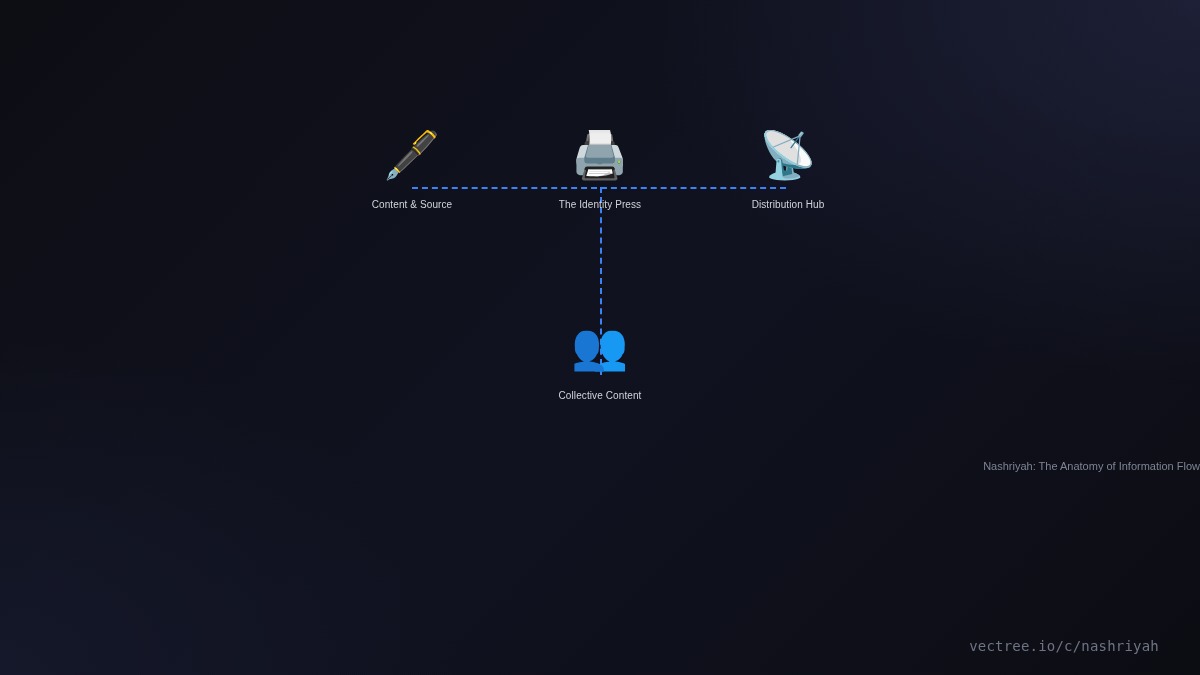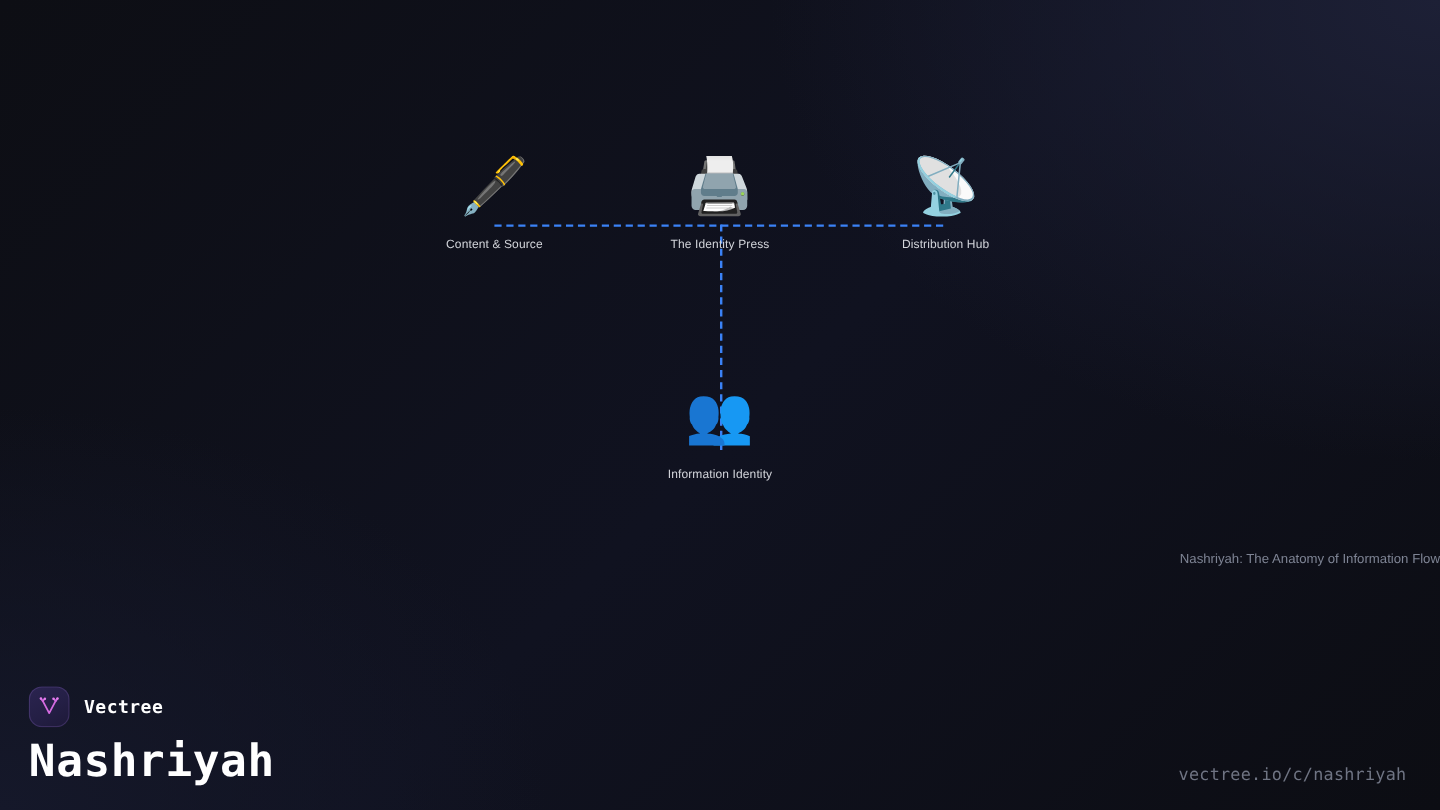--- a/index.html
+++ b/index.html
@@ -118,21 +118,21 @@
     font-family:"DejaVu Sans Mono", monospace;
     font-size:37px;
     font-weight:bold;
     line-height:44px;
     color:#ffffff;
     letter-spacing:.5px;
   }
 
   #footer-url {
     position:absolute;
-    right:28px; bottom:20px;
+    right:41px; bottom:20px;
     font-family:"DejaVu Sans Mono", monospace;
     font-size:14px;
     line-height:18px;
     color:#6f7483;
     letter-spacing:.2px;
   }
 </style>
 </head>
 <body>
 
@@ -152,47 +152,23 @@
     <span class="node-label">The Identity Press</span>
   </div>
 
   <div class="graph-node" style="left:788px; top:127px;">
     <span class="node-glyph">📡</span>
     <span class="node-label">Distribution Hub</span>
   </div>
 
   <div class="graph-node" style="left:600px; top:318px;">
     <span class="node-glyph">👥</span>
-    <span class="node-label">Information Identity</span>
+    <span class="node-label">Collective Content</span>
   </div>
 
   <div id="diagram-caption">Nashriyah: The Anatomy of Information Flow</div>
 </div>
 
 <div id="footer-bar">
 
-  <div id="brand-block">
-    <div id="brand-row">
-      <div id="brand-logo">
-        <svg width="22" height="22" viewBox="0 0 22 22" aria-hidden="true">
-          <g fill="none" stroke="#d36be0" stroke-width="1.5" stroke-linecap="round" stroke-linejoin="round">
-            <path d="M5.6 6.1 L11 16.3 L16.4 6.1"></path>
-            <path d="M5.6 6.1 L4.1 4.2"></path>
-            <path d="M5.6 6.1 L7.3 4.4"></path>
-            <path d="M16.4 6.1 L17.9 4.2"></path>
-            <path d="M16.4 6.1 L14.7 4.4"></path>
-          </g>
-          <g fill="#e47bf0">
-            <circle cx="4.1" cy="4.0" r="1.05"></circle>
-            <circle cx="7.4" cy="4.2" r="1.05"></circle>
-            <circle cx="17.9" cy="4.0" r="1.05"></circle>
-            <circle cx="14.6" cy="4.2" r="1.05"></circle>
-          </g>
-        </svg>
-      </div>
-      <span id="brand-name">Vectree</span>
-    </div>
-
-    <div id="project-title">Nashriyah</div>
-  </div>
 
   <div id="footer-url">vectree.io/c/nashriyah</div>
 </div>
 
 </body></html>

